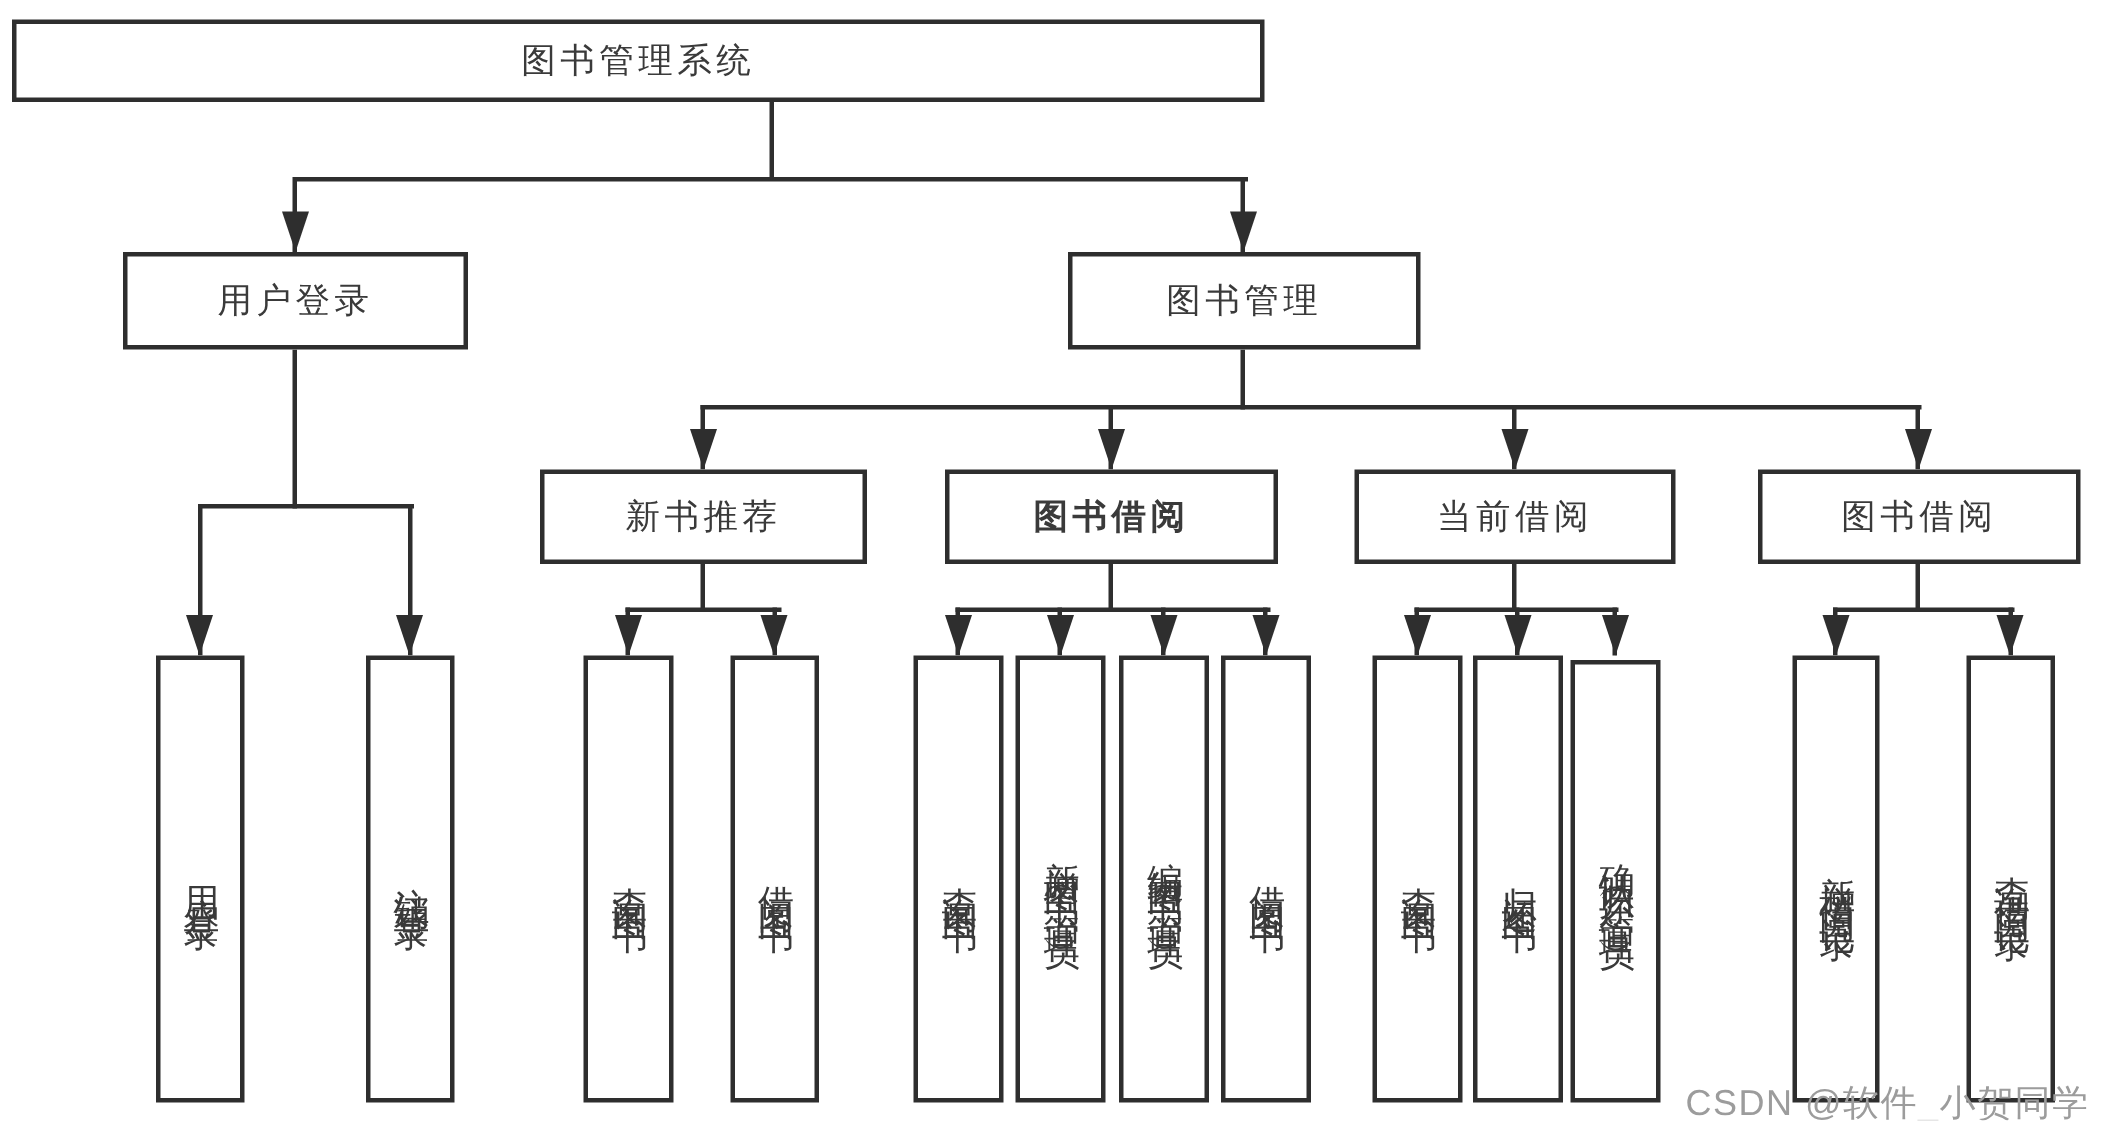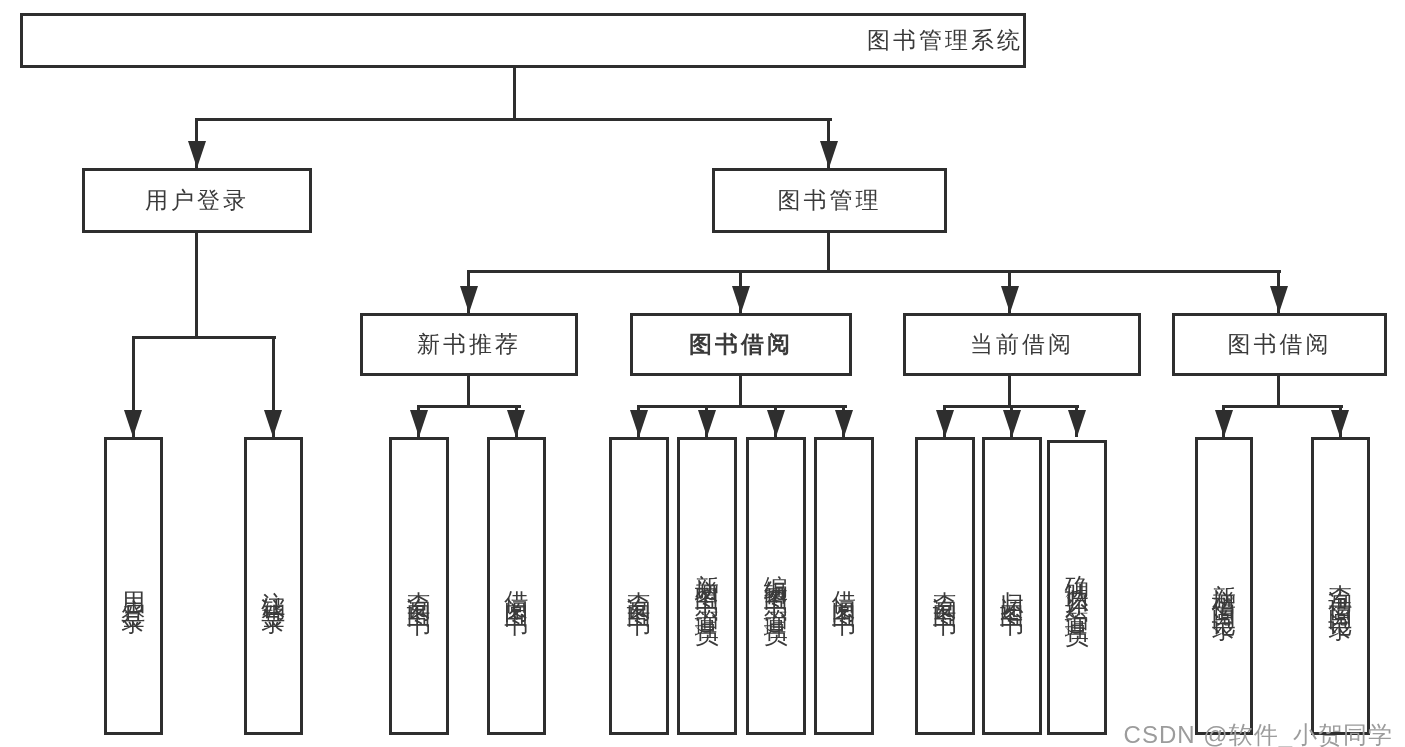--- a/index.html
+++ b/index.html
@@ -87,41 +87,41 @@
   <div class="line" style="left:1075px; top:405px; width:3px; height:32px;"></div>
   <div class="arrowhead" style="left:1068px; top:410px;"></div>
 
   <div class="line" style="left:1277px; top:376px; width:3px; height:32px;"></div>
   <div class="line" style="left:1222px; top:405px; width:121px; height:3px;"></div>
   <div class="line" style="left:1222px; top:405px; width:3px; height:32px;"></div>
   <div class="arrowhead" style="left:1215px; top:410px;"></div>
   <div class="line" style="left:1339px; top:405px; width:3px; height:32px;"></div>
   <div class="arrowhead" style="left:1331px; top:410px;"></div>
 
-  <div class="box box-h" style="left:20px; top:13px; width:1006px; height:55px;justify-content:flex-end;">
+  <div class="box box-h" style="left:8px; top:13px; width:835px; height:55px;">
     <span>图书管理系统</span>
   </div>
 
   <div class="box box-h" style="left:82px; top:168px; width:230px; height:65px;">
     <span>用户登录</span>
   </div>
 
   <div class="box box-h" style="left:360px; top:313px; width:218px; height:63px;">
     <span>新书推荐</span>
   </div>
 
   <div class="box box-h" style="left:712px; top:168px; width:235px; height:65px;">
     <span>图书管理</span>
   </div>
 
   <div class="box box-h" style="left:630px; top:313px; width:222px; height:63px;font-weight:bold;">
     <span>图书借阅</span>
   </div>
 
-  <div class="box box-h" style="left:903px; top:313px; width:238px; height:63px;">
+  <div class="box box-h" style="left:903px; top:313px; width:214px; height:63px;">
     <span>当前借阅</span>
   </div>
 
   <div class="box box-h" style="left:1172px; top:313px; width:215px; height:63px;">
     <span>图书借阅</span>
   </div>
 
   <div class="box box-v" style="left:104px; top:437px; width:59px; height:298px;">
     <span class="vtext">用户登录</span>
   </div>

